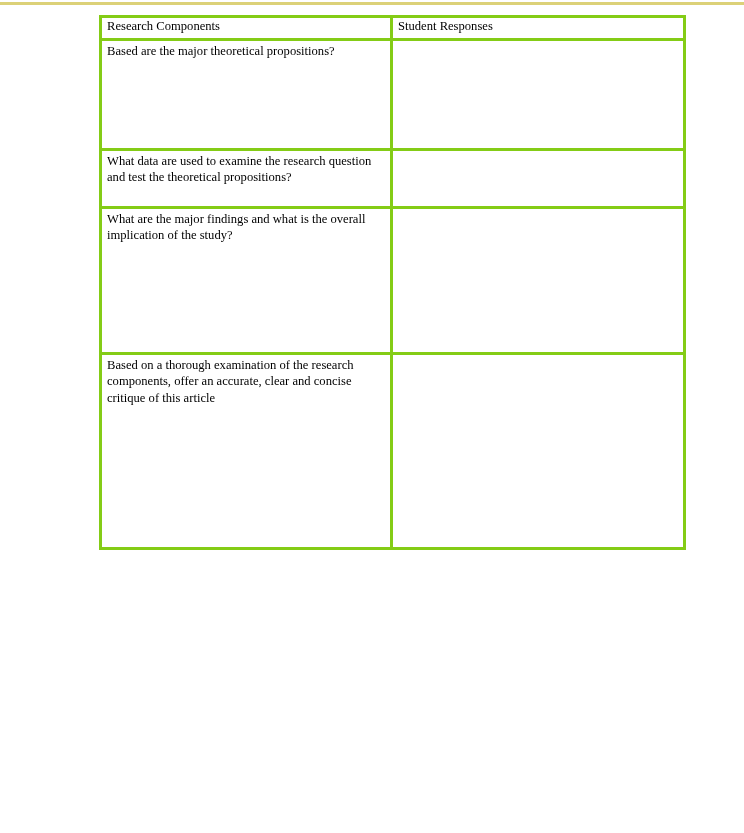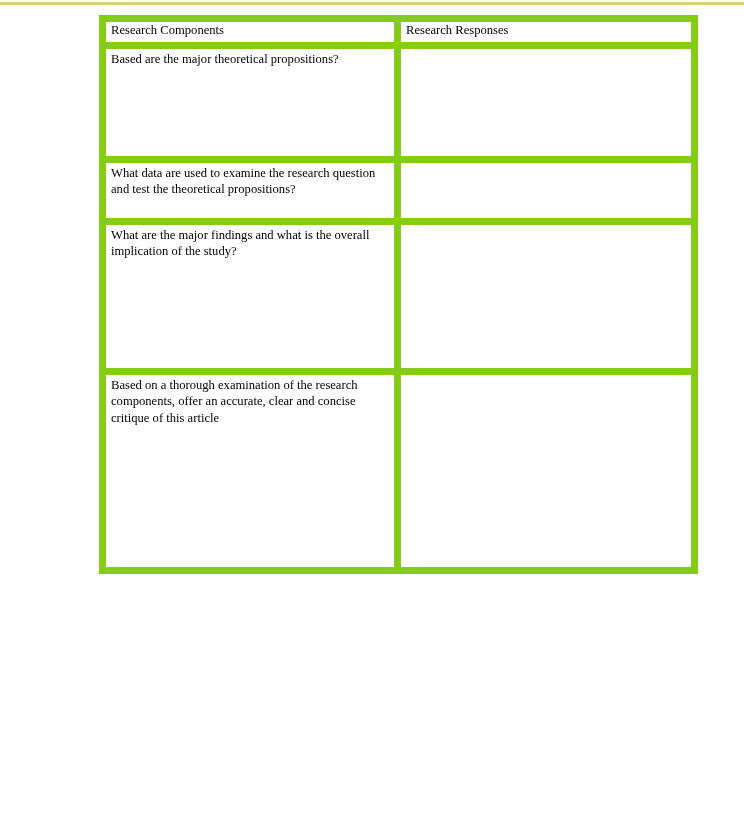--- a/index.html
+++ b/index.html
@@ -31,21 +31,21 @@
   .worksheet {
     position: absolute;
     left: 99px;
     top: 15px;
     width: 560px;
     border-collapse: collapse;
     table-layout: fixed;
   }
   .worksheet td,
   .worksheet th {
-    border: 7px solid #84cc16;
+    border: 3px solid #84cc16;
     padding: 2px 4px 2px 5px;
     vertical-align: top;
     text-align: left;
     font-weight: normal;
     font-size: 12.6px;
     line-height: 16.4px;
   }
   .col-prompt  { width: 279px; }
   .col-answer  { width: 281px; }
 
@@ -69,21 +69,21 @@
 </style>
 </head>
 <body>
 
 <div class="top-rule"></div>
 
 <table class="worksheet">
   <thead>
     <tr>
       <th class="col-prompt">Research Components</th>
-      <th class="col-answer">Research Responses</th>
+      <th class="col-answer">Student Responses</th>
     </tr>
   </thead>
   <tbody>
     <tr class="r3">
       <td class="col-prompt">Based are the major theoretical propositions?</td>
       <td class="col-answer answer-cell"></td>
     </tr>
     <tr class="r5">
       <td class="col-prompt">What data are used to examine the research question and test the theoretical propositions?</td>
       <td class="col-answer answer-cell"></td>

